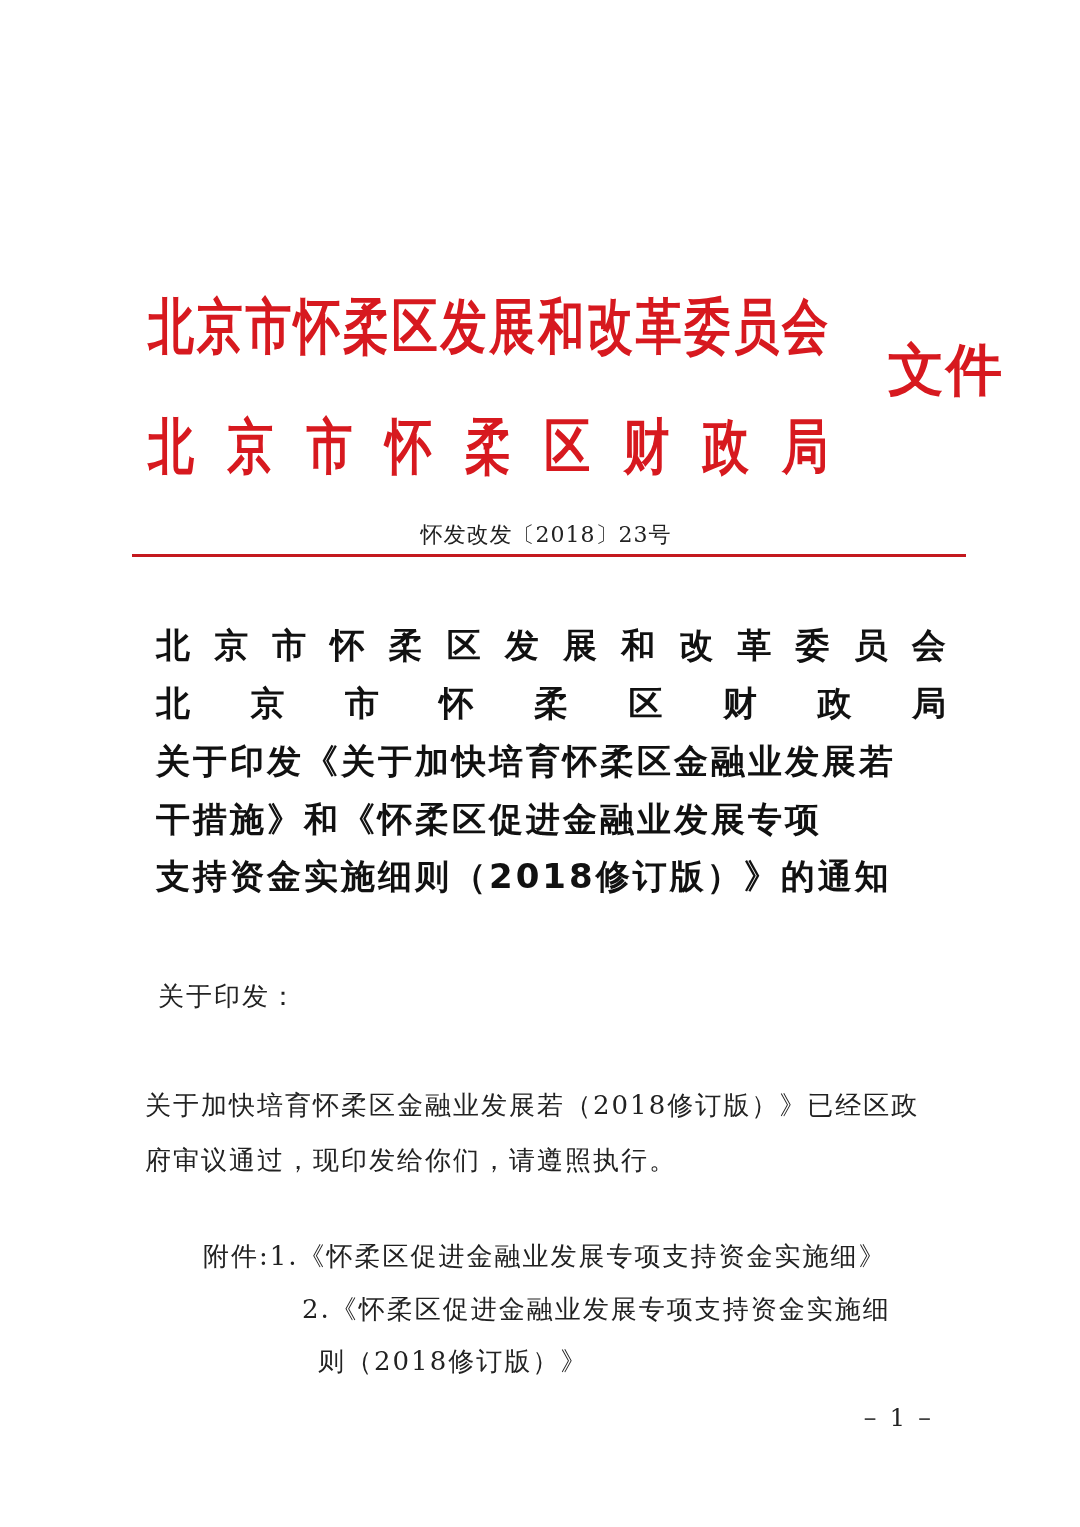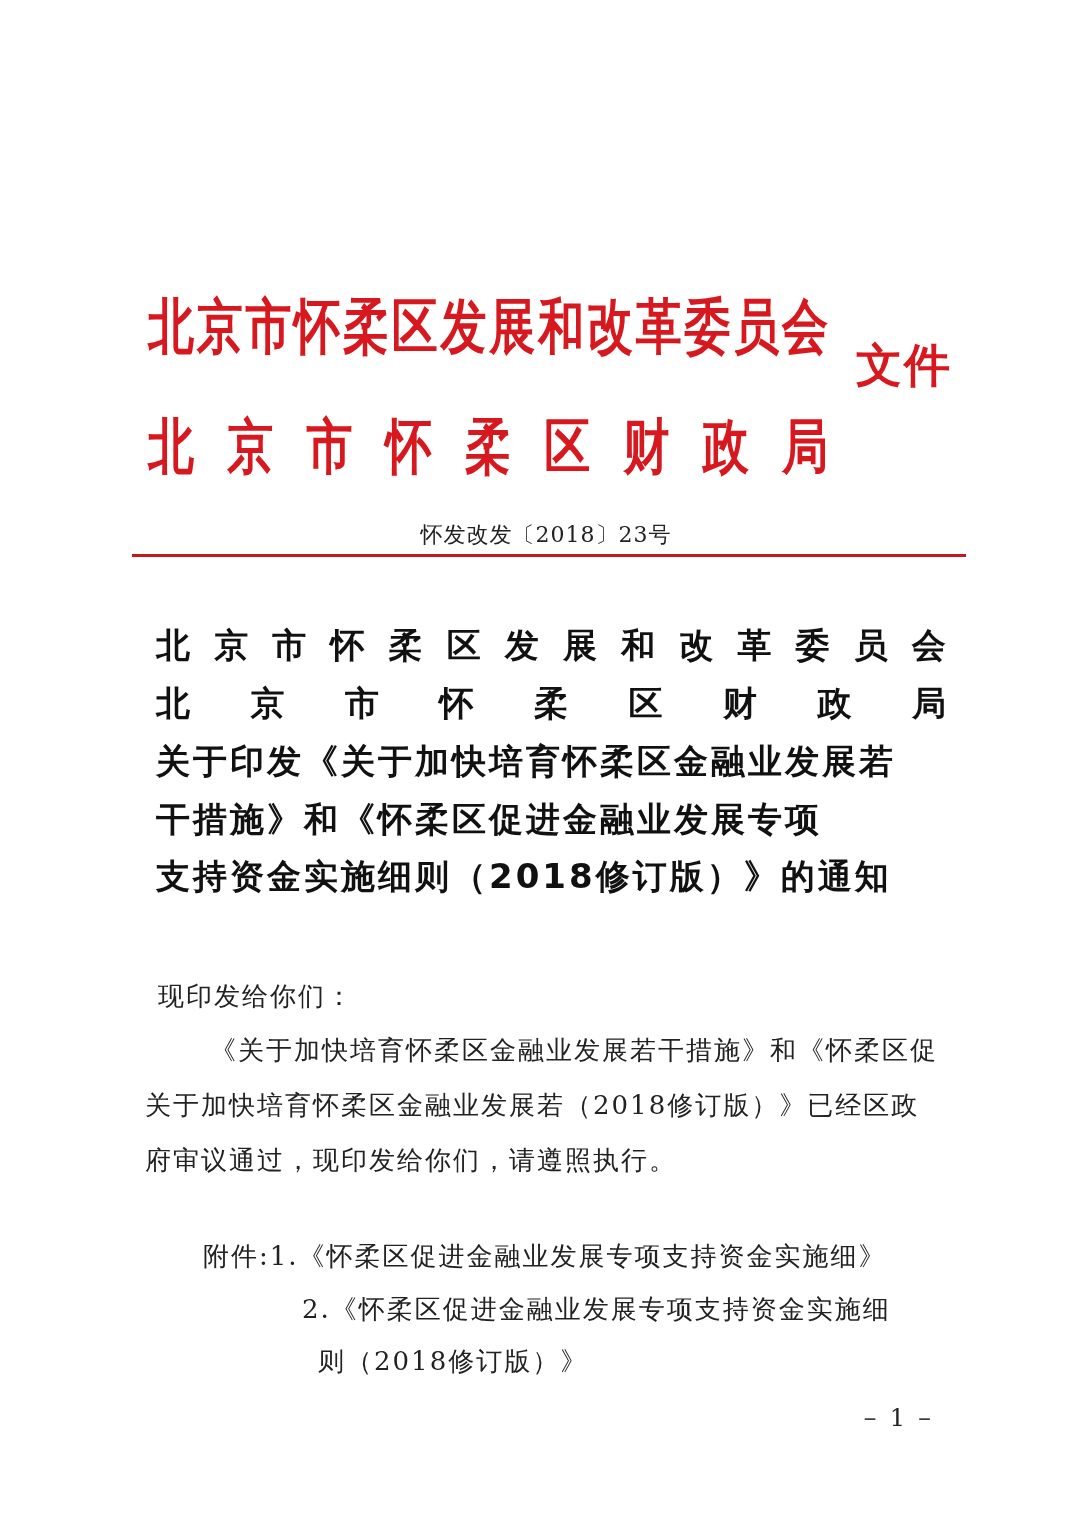--- a/index.html
+++ b/index.html
@@ -33,26 +33,26 @@
     }
     .hdr-row span {
       display: inline-block;
       transform: scaleY(1.3);
       transform-origin: center top;
     }
     .hdr-row1 { top: 296px; font-size: 46px; }
     .hdr-row2 { top: 416px; font-size: 46px; }
     .hdr-wenjian {
       position: absolute;
-      left: 856px;
+      left: 888px;
       top: 342px;
       color: #d7191f;
       font-family: "DejaVu Sans", "Liberation Sans", sans-serif;
       font-weight: bold;
-      font-size: 46px;
+      font-size: 56px;
       line-height: 1;
       letter-spacing: 2px;
     }
     .doc-number {
       position: absolute;
       left: 0;
       width: 1080px;
       top: 524px;
       text-align: center;
       padding-left: 16px;
@@ -187,22 +187,21 @@
     <span>柔</span>
     <span>区</span>
     <span>财</span>
     <span>政</span>
     <span>局</span>
   </div>
   <div class="title-line text t4">干措施》和《怀柔区促进金融业发展专项</div>
   <div class="title-line text t3">关于印发《关于加快培育怀柔区金融业发展若</div>
   <div class="title-line text t5">支持资金实施细则（2018修订版）》的通知</div>
 
-  <div class="body-text salutation">现印发给你们：</div>
-  <div class="body-text p1">《关于加快培育怀柔区金融业发展若干措施》和《怀柔区促</div>
+  <div class="body-text salutation">关于印发：</div>
   <div class="body-text p2">关于加快培育怀柔区金融业发展若（2018修订版）》已经区政</div>
   <div class="body-text p3">府审议通过，现印发给你们，请遵照执行。</div>
 
   <div class="body-text att1">附件:1.《怀柔区促进金融业发展专项支持资金实施细》</div>
   <div class="body-text att2">2.《怀柔区促进金融业发展专项支持资金实施细</div>
   <div class="body-text att3">则（2018修订版）》</div>
 
   <div class="page-no">－ 1 －</div>
 
 </div>

